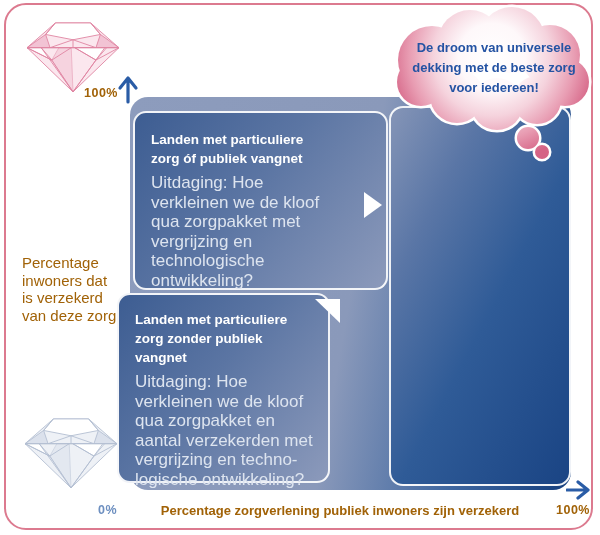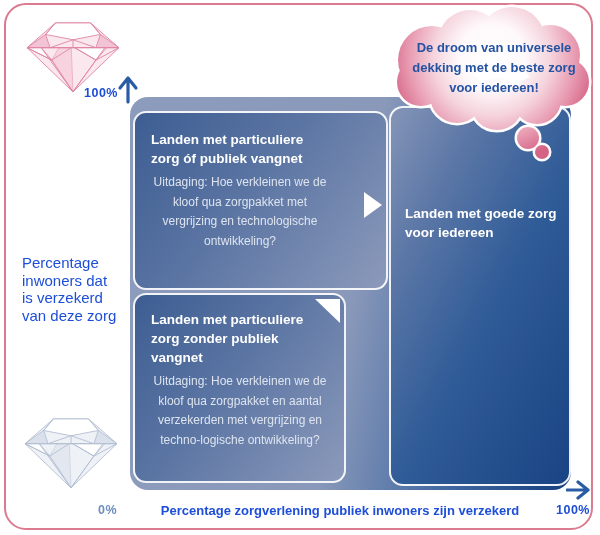--- a/index.html
+++ b/index.html
@@ -12,39 +12,39 @@
          border-radius:22px;box-sizing:border-box;}
 
   
   .plot-base{left:130px;top:97px;width:441px;height:393px;border-radius:18px;
     background:linear-gradient(100deg,#8d9cbd 0%,#8a99ba 50%,#3f67a0 76%,#153f7e 100%);}
 
   
   .card{border:2px solid rgba(255,255,255,.92);border-radius:13px;box-sizing:border-box;
         background:linear-gradient(128deg,#3d5d92 0%,#5b75a3 45%,#8c9abb 100%);}
   .card-a{left:133px;top:111px;width:255px;height:179px;padding:17px 12px 0 16px;}
-  .card-b{left:133px;top:293px;width:213px;height:190px;padding:15px 12px 0 16px;}
+  .card-b{left:117px;top:293px;width:213px;height:190px;padding:15px 12px 0 16px;}
   .card-r{left:389px;top:106px;width:182px;height:380px;padding:96px 10px 0 14px;
     border-radius:14px;
     background:linear-gradient(118deg,#8595b7 0%,#5a76a6 25%,#2f5b97 55%,#1a4484 100%);}
 
   .q-title{color:#ffffff;font-weight:bold;font-size:13.5px;line-height:19px;width:176px;}
-  .q-body{color:#dde4ef;font-size:12px;line-height:19.5px;width:178px;margin-top:5px;text-align:center;}
+  .q-body{color:#dde4ef;font-size:17px;line-height:19.5px;width:178px;margin-top:5px;}
   .card-r .q-title{width:166px;}
   .card-r .q-body{width:152px;}
 
   
   .tri-right{left:364px;top:192px;width:0;height:0;
      border-top:13px solid transparent;border-bottom:13px solid transparent;
      border-left:18px solid #ffffff;}
   .tri-corner{left:315px;top:299px;width:25px;height:24px;background:#ffffff;
      -webkit-clip-path:polygon(0 0,100% 0,100% 100%);clip-path:polygon(0 0,100% 0,100% 100%);}
 
   
-  .blue-txt{color:#1d4ed8;}
+  .blue-txt{color:#a16207;}
   .y-max{left:76px;top:86px;width:42px;text-align:right;font-size:12.5px;font-weight:bold;letter-spacing:.5px;}
   .y-title{left:22px;top:254px;width:95px;font-size:15px;line-height:17.5px;}
   .x-origin{left:98px;top:503px;font-size:12.5px;font-weight:bold;color:#6d8fc0;letter-spacing:.5px;}
   .x-title{left:140px;top:503px;width:400px;text-align:center;font-size:13px;font-weight:bold;white-space:nowrap;}
   .x-max{left:546px;top:503px;width:44px;text-align:right;font-size:12.5px;font-weight:bold;letter-spacing:.5px;}
 
   
   .cloud-text{left:398px;top:38px;width:192px;text-align:center;font-size:13px;
     font-weight:bold;line-height:20px;color:#2453a3;}
 
@@ -76,21 +76,20 @@
 </div>
 <div class="abs tri-right"></div>
 
 <div class="abs card card-b">
   <div class="q-title">Landen met particuliere zorg zonder publiek vangnet</div>
   <div class="q-body">Uitdaging: Hoe verkleinen we de kloof qua zorgpakket en aantal verzekerden met vergrijzing en techno-logische ontwikkeling?</div>
 </div>
 <div class="abs tri-corner"></div>
 
 <div class="abs card card-r">
-  <div class="q-title">Landen met goede zorg voor iedereen</div>
 </div>
 
 <svg class="abs" style="left:566px;top:480px;" width="26" height="22" viewBox="0 0 26 22">
   <path d="M1,10 L20,10 M12,2 L22,10 L12,18" fill="none" stroke="#2a5ca6" stroke-width="3.2" stroke-linecap="round" stroke-linejoin="round"></path>
 </svg>
 <div class="abs x-origin">0%</div>
 <div class="abs blue-txt x-title">Percentage zorgverlening publiek inwoners zijn verzekerd</div>
 <div class="abs blue-txt x-max">100%</div>
 
 <svg class="abs" style="left:383px;top:2px;" width="212" height="162" viewBox="0 0 212 162">

